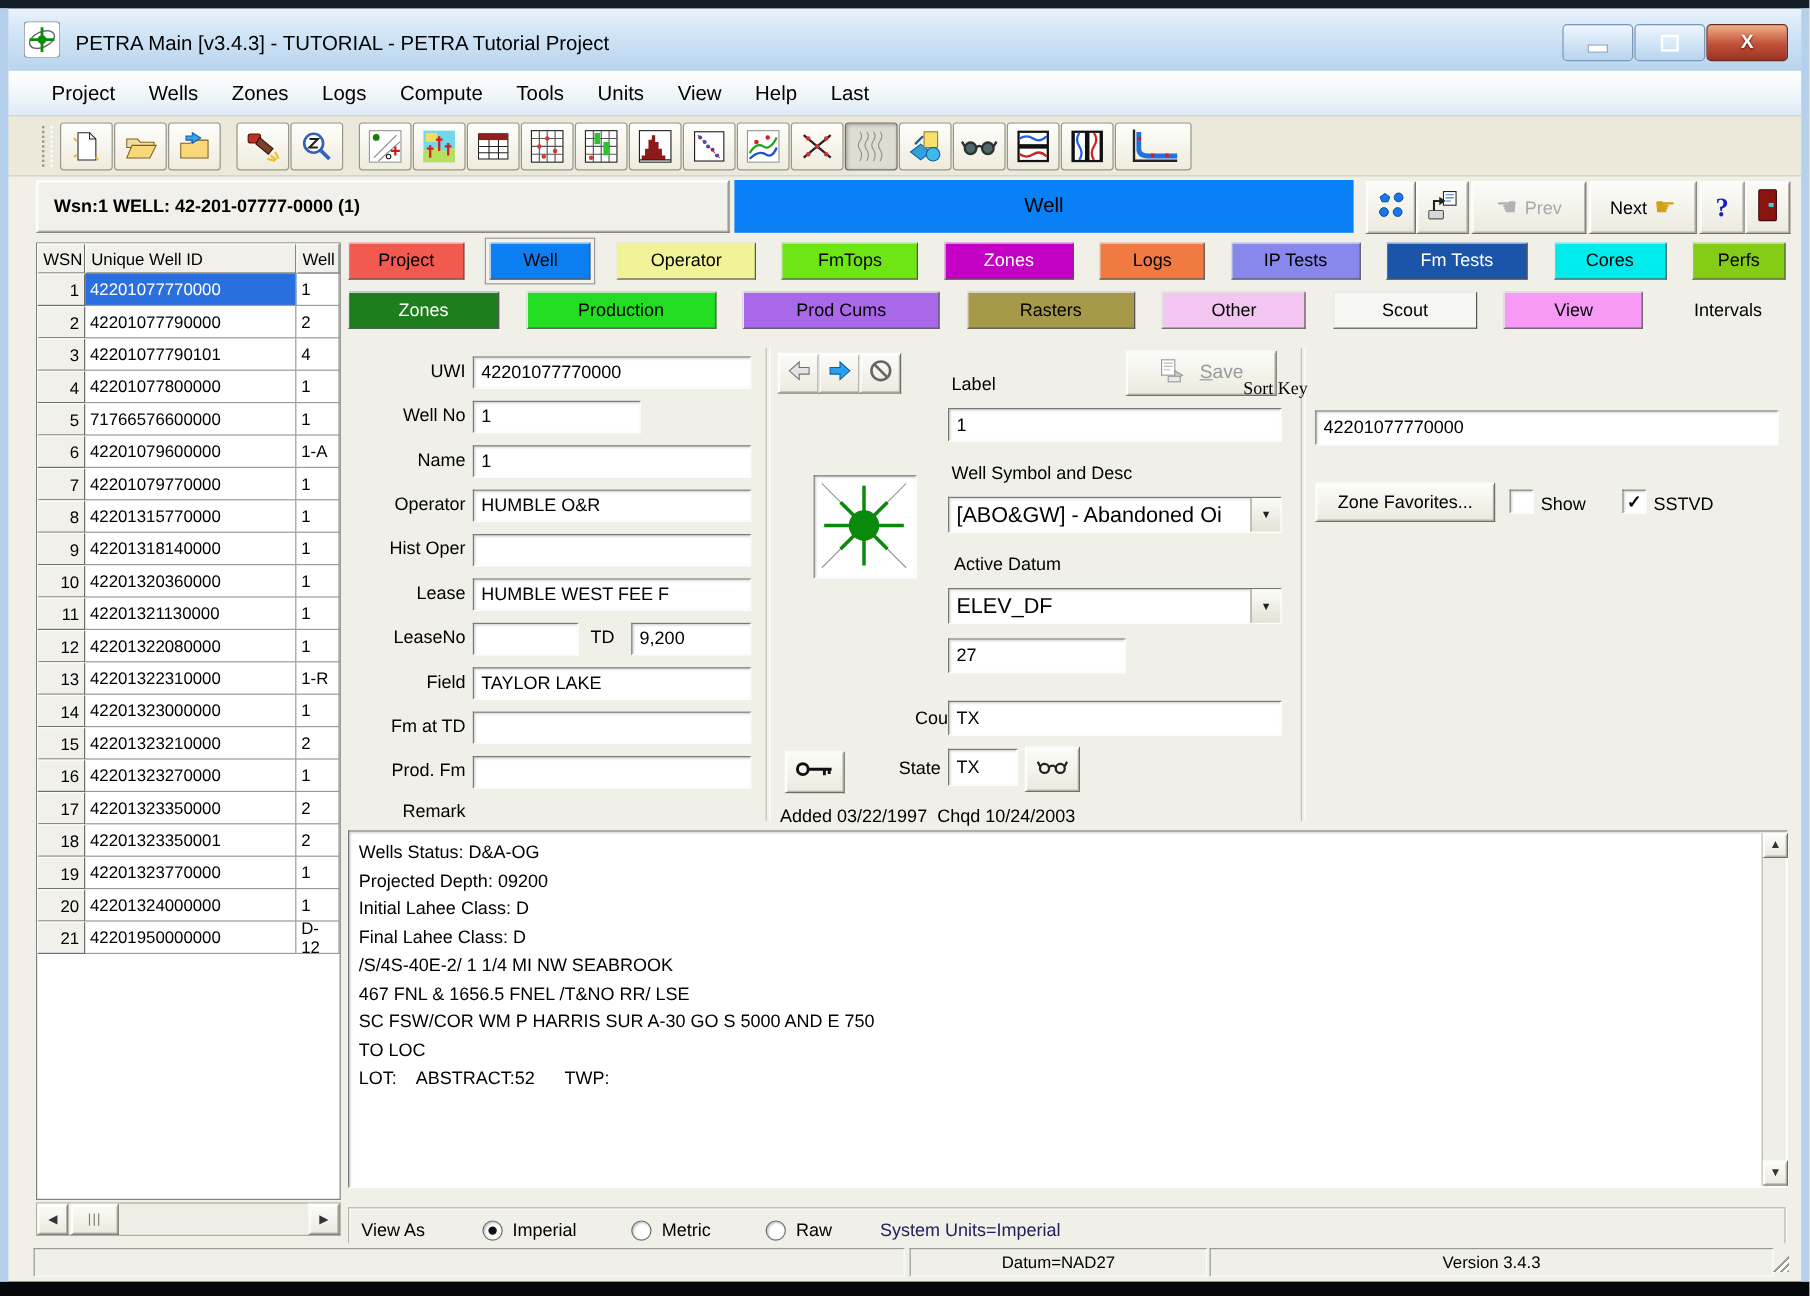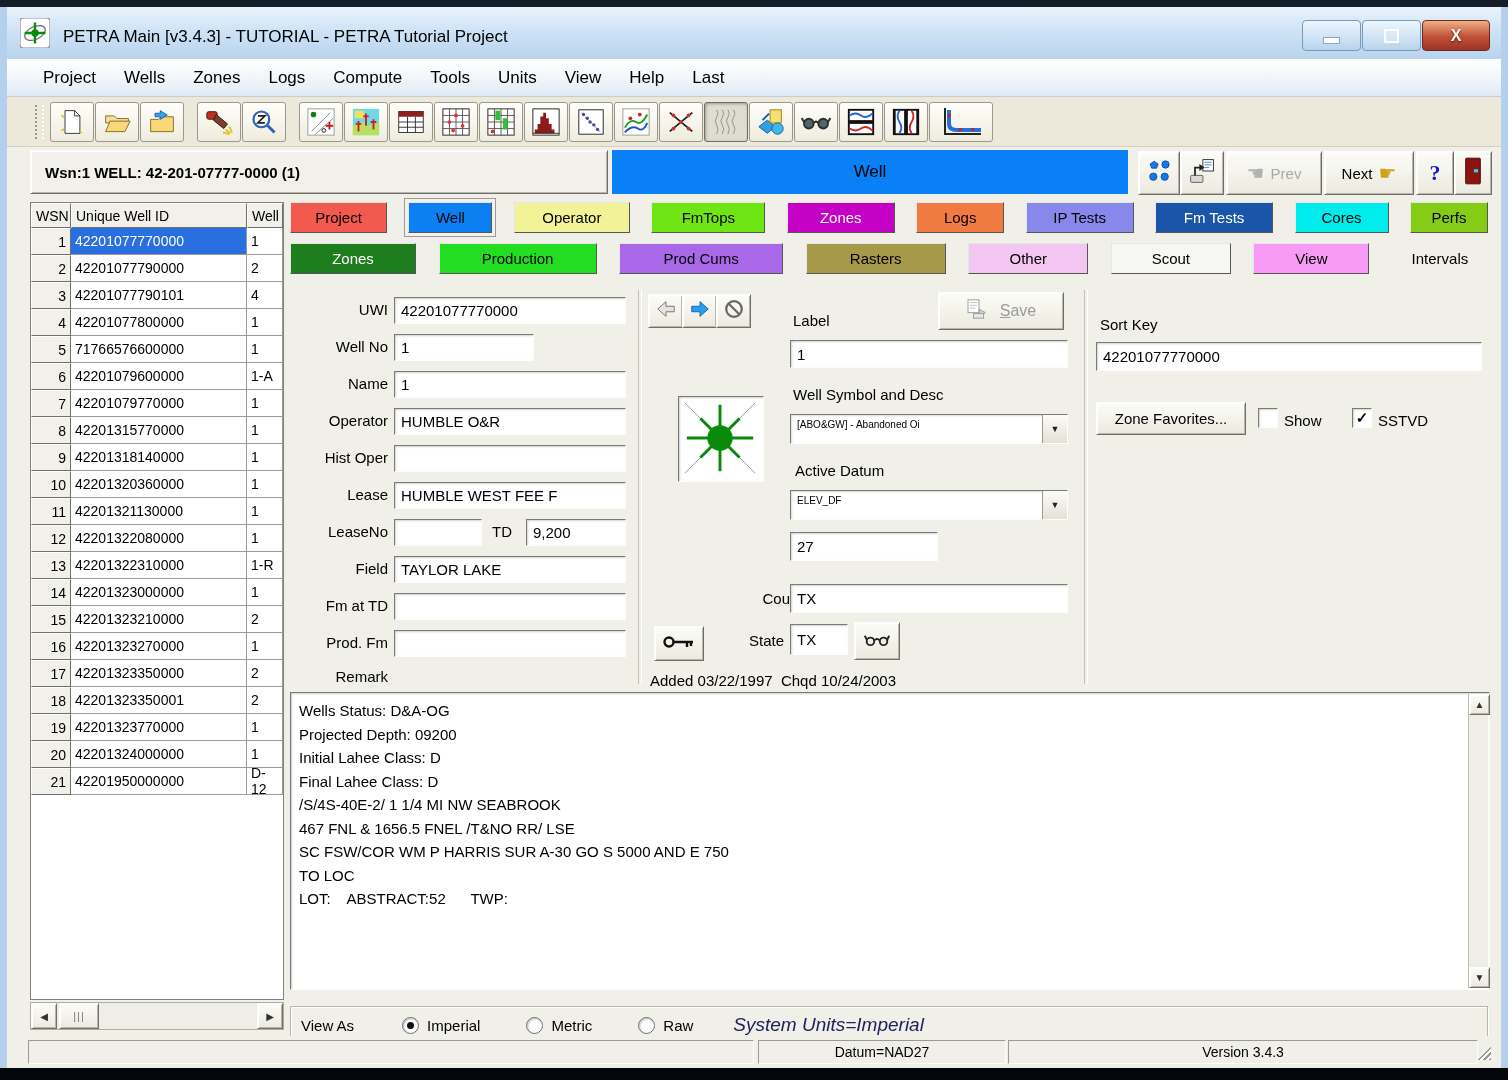--- a/index.html
+++ b/index.html
@@ -94,41 +94,41 @@
   #tabsRow2 .tab:nth-child(5){width:120px;}#tabsRow2 .tab:nth-child(6){width:120px;}
   #tabsRow2 .tab:nth-child(7){width:116px;}#tabsRow2 .tab:nth-child(8){width:96px;}
   
   .flabel{font-size:15px;text-align:right;width:88px;left:300px;}
   .tb{position:absolute;height:27px;font-size:15px;font-family:"Liberation Sans",sans-serif;
       padding:2px 6px;box-sizing:border-box;background:#fff;
       border:1px solid;border-color:#7a7a74 #fdfdfb #fdfdfb #7a7a74;box-shadow:inset 1px 1px 2px rgba(0,0,0,.18);}
   .vsep{width:2px;border-left:1px solid #c4c1b6;border-right:1px solid #fff;}
   .caption{font-size:15px;}
   .combo{display:flex;align-items:stretch;background:#fff;border:1px solid;border-color:#7a7a74 #fdfdfb #fdfdfb #7a7a74;box-shadow:inset 1px 1px 2px rgba(0,0,0,.15);box-sizing:border-box;}
-  .combo .ctext{flex:1;font-size:10px;padding:4px 6px;white-space:nowrap;overflow:hidden;}
+  .combo .ctext{flex:1;font-size:18px;padding:4px 6px;white-space:nowrap;overflow:hidden;}
   .combo .carrow{width:24px;background:linear-gradient(#fcfcf8,#e4e1d4);border-left:1px solid #9a988c;
       display:flex;align-items:center;justify-content:center;font-size:9px;color:#222;}
   .navbtn{width:33px;height:32px;}
   #save-btn{color:#9a9a9a;font-size:16px;gap:8px;}
   .cbx{width:18px;height:18px;background:#fff;border:1px solid;border-color:#7a7a74 #fdfdfb #fdfdfb #7a7a74;
       box-shadow:inset 1px 1px 2px rgba(0,0,0,.18);display:flex;align-items:center;justify-content:center;
       font-size:15px;font-weight:bold;}
   .radio{width:15px;height:15px;border-radius:50%;background:#fff;border:1px solid #6f6f69;
       box-shadow:inset 1px 1px 2px rgba(0,0,0,.25);display:flex;align-items:center;justify-content:center;}
   .radio.on::after{content:"";width:7px;height:7px;border-radius:50%;background:#111;}
   
   #remark-box{left:290px;top:692px;width:1198px;height:296px;}
   #remark-text{position:absolute;left:8px;top:6px;right:26px;bottom:6px;font-size:15px;line-height:23.5px;white-space:pre;overflow:hidden;}
   #remark-scroll{position:absolute;right:1px;top:1px;width:19px;bottom:1px;background:#efeee6;border-left:1px solid #c0bdb0;}
   #remark-scroll .sbtn{width:19px;height:19px;position:absolute;left:0;}
   
   #viewas{left:290px;top:994px;width:1198px;height:38px;display:flex;align-items:center;box-sizing:border-box;padding-left:10px;background:#f0efe8;margin-top:12px;}
   #viewas .vlabel{font-size:15px;}
   .vopt{display:flex;align-items:center;gap:8px;}
-  #system-units{font-size:19px;color:#202060;white-space:pre;font-style:italic;}
+  #system-units{font-size:15px;color:#202060;white-space:pre;}
   
   #statusbar{left:7px;top:1036px;width:1494px;height:32px;background:#f0efe8;}
   .sseg{position:absolute;top:4px;height:24px;background:#f0efe8;border:1px solid;border-color:#9a9a94 #fdfdfb #fdfdfb #9a9a94;
         box-sizing:border-box;display:flex;align-items:center;justify-content:center;font-size:14px;}
   #grip{position:absolute;right:10px;top:10px;width:14px;height:14px;
         background:repeating-linear-gradient(135deg,#fff 0 2px,#9a9a94 2px 4px);clip-path:polygon(100% 0,100% 100%,0 100%);}
 </style>
 </head>
 <body>
 
@@ -670,21 +670,21 @@
   <span><svg width="30" height="17" viewBox="0 0 32 18">
         <g fill="none" stroke="#222" stroke-width="2">
           <circle cx="9" cy="11" r="4"></circle>
           <circle cx="23" cy="11" r="4"></circle>
           <path d="M13 10q3-3 6 0M5 9L3 5M27 9l2-4"></path>
         </g>
       </svg></span>
 </div>
 <div class="abs" style="left:650px;top:672px;font-size:15px;white-space:pre;">Added 03/22/1997  Chqd 10/24/2003</div>
 
-<div class="abs caption" style="left:1100px;top:316px;">Sort Key</div>
+<div class="abs caption" style="left:1036px;top:316px;font-family:Liberation Serif, serif;">Sort Key</div>
 <input class="tb" style="left: 1096px; top: 342px; width: 386px; height: 29px;" value="42201077770000">
 <div class="abs btn" style="left:1096px;top:402px;width:148px;height:31px;font-size:15px;">
   <span>Zone Favorites...</span>
 </div>
 <div class="abs cbx" style="left:1258px;top:408px;"></div>
 <div class="abs caption" style="left:1284px;top:412px;">Show</div>
 <div class="abs cbx" style="left:1352px;top:408px;">✓</div>
 <div class="abs caption" style="left:1378px;top:412px;">SSTVD</div>
 
 <div class="abs sunk" id="remark-box">

